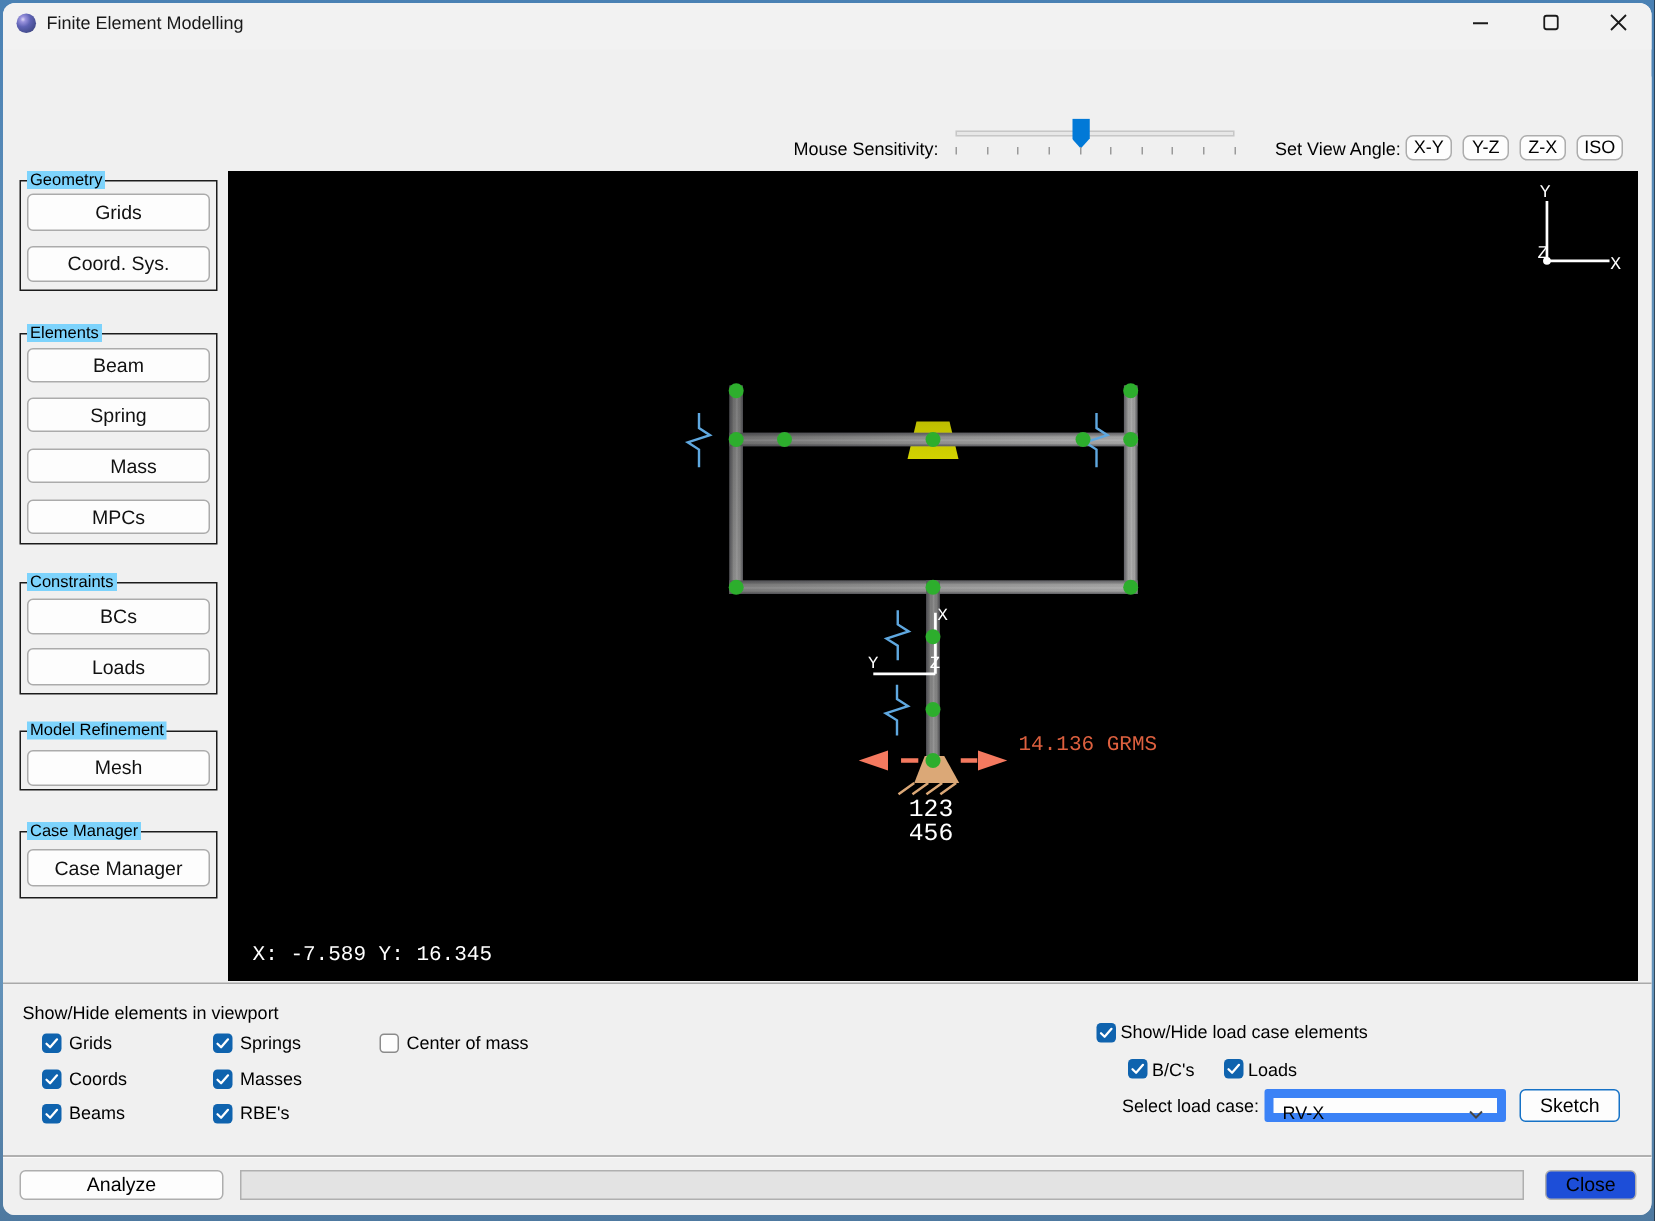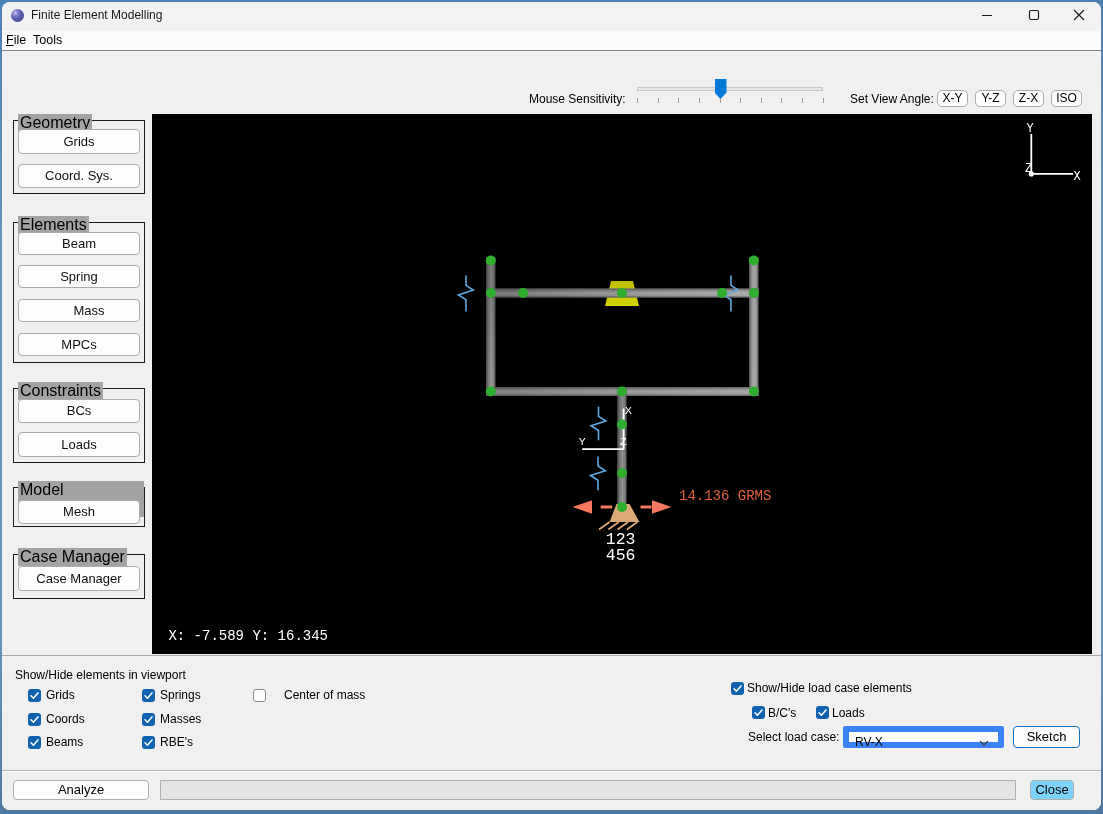--- a/index.html
+++ b/index.html
@@ -32,63 +32,59 @@
 #slider-track { position:absolute; left:637px; top:36px; width:186px; height:4px; background:#e7e7e7; border:1px solid #c7c7c7; }
 #slider-thumb { position:absolute; left:714.5px; top:28px; width:12px; height:20px; background:#0179d7;
   clip-path:polygon(0 0, 100% 0, 100% 67%, 50% 100%, 0 67%); }
 .tick { position:absolute; top:47px; width:1px; height:5px; background:#9a9a9a; }
 #lbl-sva { position:absolute; left:850px; top:41px; font-size:12px; color:#000; }
 .vab { position:absolute; top:39px; height:17px; width:31px; background:#fdfdfd; border:1px solid #adadad; border-radius:5px;
   font-size:12px; color:#000; text-align:center; line-height:15px; }
 
 
 .grp { position:absolute; left:13px; width:132px; border:1.5px solid #1c1c1c; }
-.grp .cap { position:absolute; left:4px; top:-7px; background:#a3a3a3; padding:0 2px; font-size:16px; color:#000; }
+.grp .cap { position:absolute; left:4px; top:-7px; background:#7dd3fc; padding:0 2px; font-size:11px; color:#000; }
 .pbtn { position:absolute; left:4px; width:122px; background:#fdfdfd; border:1px solid #ababab; border-radius:4px;
   font-size:13px; color:#111; text-align:center; }
 
 
 #viewport { position:absolute; left:152px; top:63px; width:940px; height:540px; background:#000; }
 
 
 .cklabel { position:absolute; font-size:12px; color:#000; }
 .ckbox { position:absolute; width:13px; height:13px; border-radius:3px; background:#0f63ae; }
 .ckbox svg { position:absolute; left:0; top:0; }
 .ckbox.un { background:#fdfdfd; border:1px solid #8b8b8b; }
 #dropdown { position:absolute; left:843px; top:675px; width:161px; height:22px; background:#fdfdfd; border:6px solid #3b82f6; border-radius:2px; }
 #dropdown .dtext { position:absolute; left:6px; top:3px; font-size:12px; color:#000; }
 #btn-sketch { position:absolute; left:1013px; top:675px; width:67px; height:22px; background:#fdfdfd; border:1.5px solid #1672c6; border-radius:4px;
   font-size:13px; color:#000; text-align:center; line-height:19px; }
 #sep2 { position:absolute; left:0px; top:719px; width:1103px; height:2px; background:linear-gradient(#b0b0b0 50%, #fafafa 50%);}
 #btn-analyze { position:absolute; left:13px; top:729px; width:136px; height:20px; background:#fdfdfd; border:1px solid #aeaeae; border-radius:4px;
   font-size:13px; color:#000; text-align:center; line-height:18px; }
 #progress { position:absolute; left:160px; top:729px; width:856px; height:20px; background:#e3e3e3; border:1px solid #afafaf; }
-#btn-close { position:absolute; left:1030px; top:729px; width:44px; height:20px; background:#7dd3fc; border:1px solid #aeaeae; border-radius:4px;
+#btn-close { position:absolute; left:1030px; top:729px; width:61px; height:20px; background:#1d4ed8; border:1px solid #aeaeae; border-radius:4px;
   font-size:13px; color:#000; text-align:center; line-height:18px; }
 </style>
 </head>
 <body>
 <div id="winframe">
     <div id="win">
   <div id="titlebar">
     <div id="appicon"></div>
     <span id="title">Finite Element Modelling</span>
     <svg class="winbtn" id="btnmin" viewBox="0 0 18 18">
           <path d="M4 9.5 H14" stroke="#1a1a1a" stroke-width="1.2" fill="none"></path>
         </svg>
     <svg class="winbtn" id="btnmax" viewBox="0 0 18 18">
           <rect x="4.5" y="4.5" width="9" height="9" rx="1.5" stroke="#1a1a1a" stroke-width="1.2" fill="none"></rect>
         </svg>
     <svg class="winbtn" id="btnclose" viewBox="0 0 18 18">
           <path d="M4 4 L14 14 M14 4 L4 14" stroke="#1a1a1a" stroke-width="1.2" fill="none"></path>
         </svg>
-  </div>
-  <div id="menubar">
-    <span class="mi" style="left:6px;"><u>F</u>ile</span>
-    <span class="mi" style="left:33px;">Tools</span>
   </div>
   <div id="content">
     <span id="lbl-ms">Mouse Sensitivity:</span>
     <div id="slider-track"></div>
     <div id="slider-thumb"></div>
     <div class="tick" style="left:637px;"></div>
     <div class="tick" style="left:657.6px;"></div>
     <div class="tick" style="left:678.2px;"></div>
     <div class="tick" style="left:698.9px;"></div>
     <div class="tick" style="left:719.5px;"></div>
@@ -274,21 +270,21 @@
         </div>
     <span class="cklabel" style="left:160px; top:661px;">Masses</span>
     <div class="ckbox" style="left:142px; top:685px;">
           <svg width="13" height="13" viewBox="0 0 13 13">
             <path d="M3 6.8 L5.4 9.2 L10 3.9" stroke="#fff" stroke-width="1.5" fill="none" stroke-linecap="round" stroke-linejoin="round"></path>
           </svg>
         </div>
     <span class="cklabel" style="left:160px; top:684px;">RBE's</span>
 
     <div class="ckbox un" style="left:253px; top:638px;"></div>
-    <span class="cklabel" style="left:284px; top:637px;text-align:right;">Center of mass</span>
+    <span class="cklabel" style="left:271px; top:637px;text-align:right;">Center of mass</span>
 
     <div class="ckbox" style="left:731px; top:631px;">
           <svg width="13" height="13" viewBox="0 0 13 13">
             <path d="M3 6.8 L5.4 9.2 L10 3.9" stroke="#fff" stroke-width="1.5" fill="none" stroke-linecap="round" stroke-linejoin="round"></path>
           </svg>
         </div>
     <div class="ckbox" style="left:752px; top:655px;">
           <svg width="13" height="13" viewBox="0 0 13 13">
             <path d="M3 6.8 L5.4 9.2 L10 3.9" stroke="#fff" stroke-width="1.5" fill="none" stroke-linecap="round" stroke-linejoin="round"></path>
           </svg>

